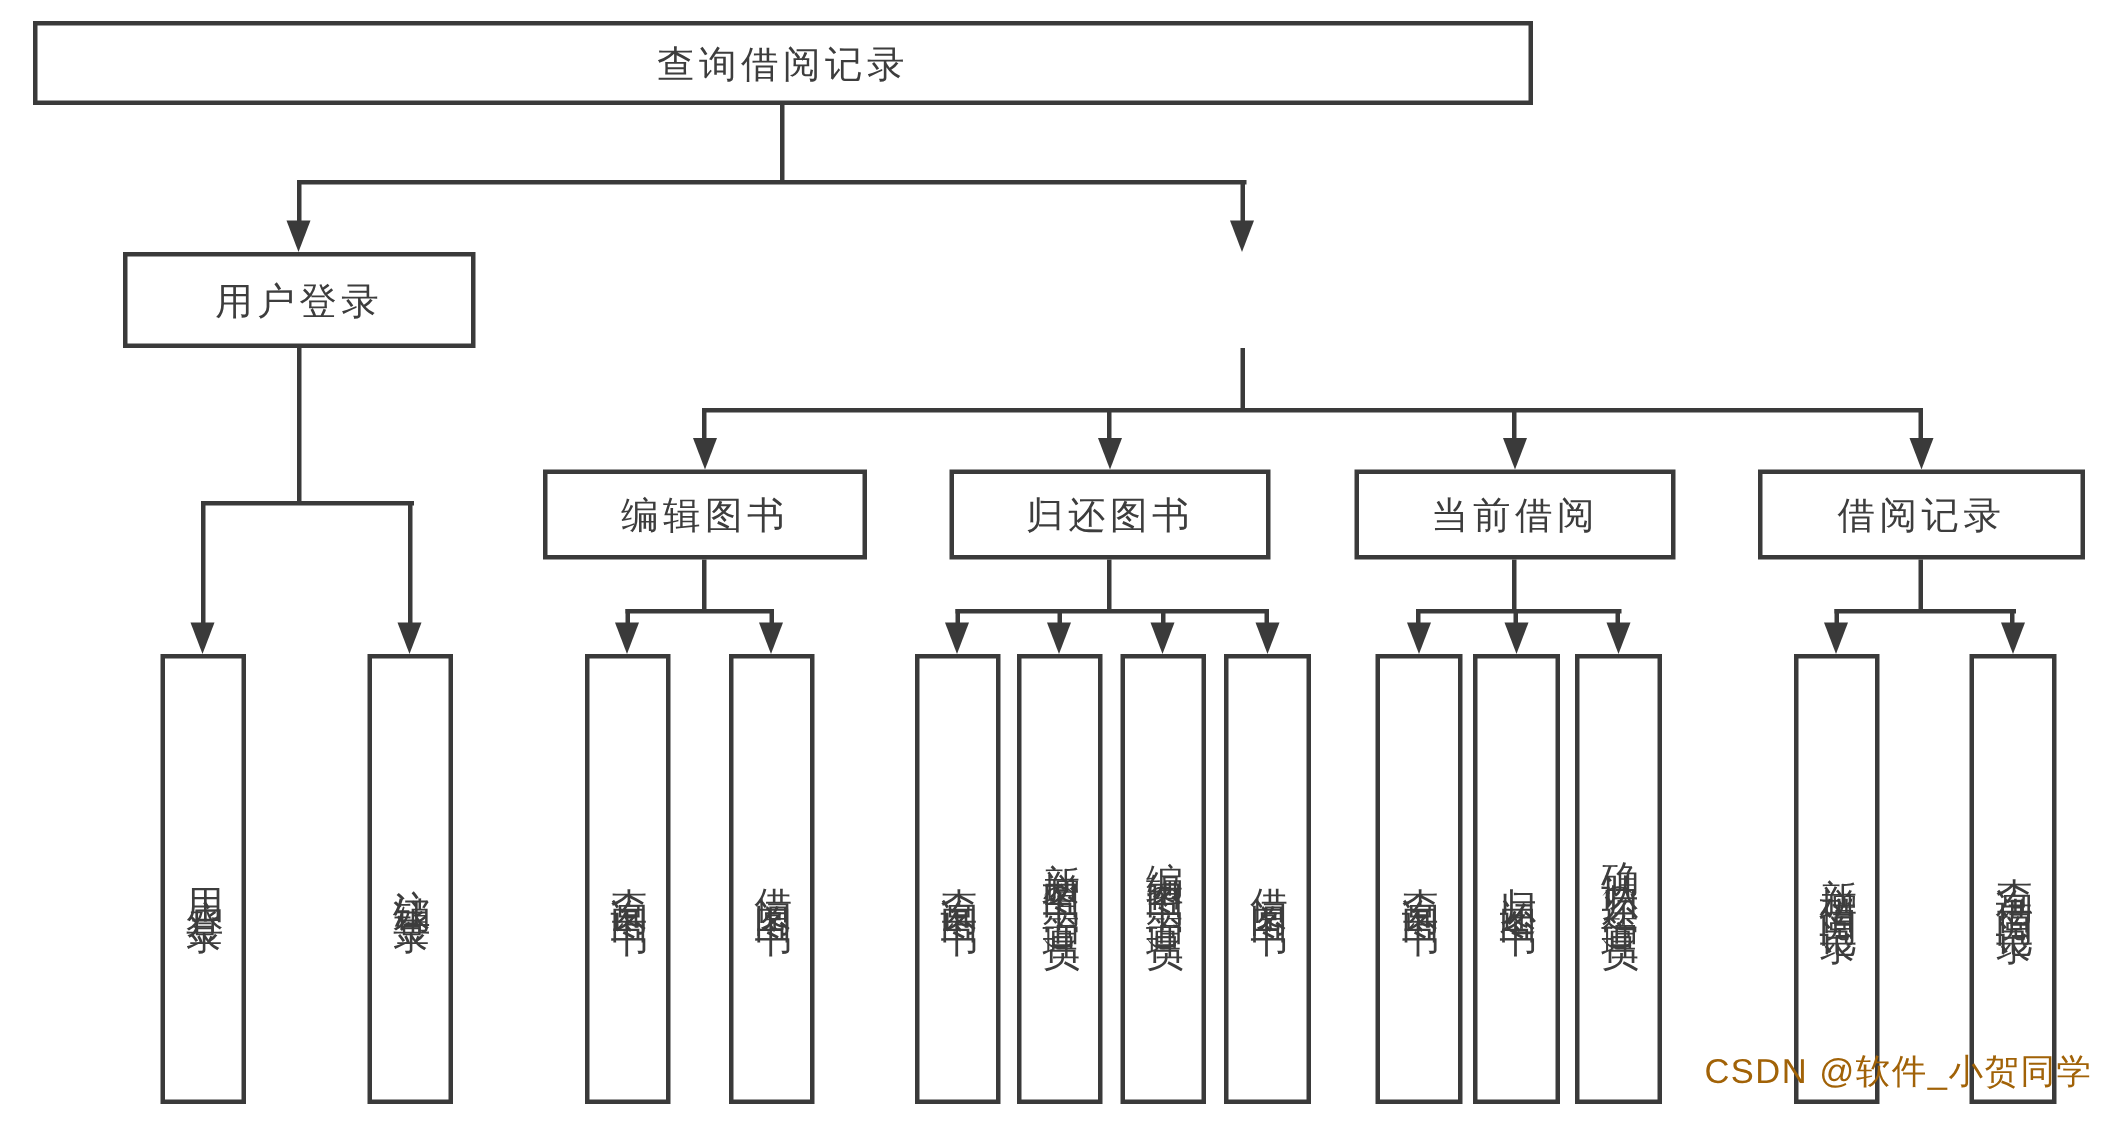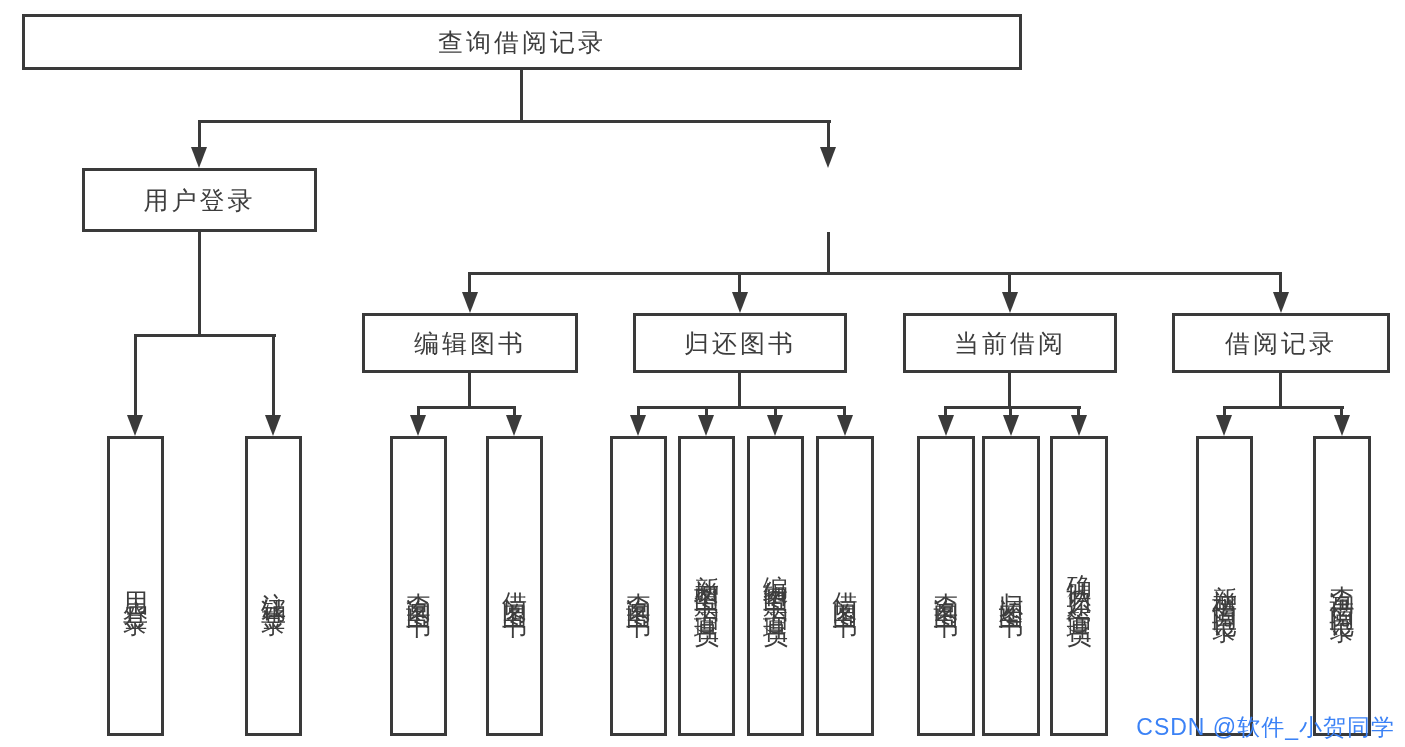--- a/index.html
+++ b/index.html
@@ -19,22 +19,22 @@
     font-size:25px; letter-spacing:7px; line-height:1; white-space:normal;
   }
   .vline { position:absolute; width:3px; background:#3a3a3a; }
   .hline { position:absolute; height:3px; background:#3a3a3a; }
   .arrow {
     position:absolute; width:0; height:0;
     border-left:8px solid transparent; border-right:8px solid transparent;
     border-top:21px solid #3a3a3a;
   }
   .watermark {
-    position:absolute; right:10px; bottom:4px;
-    font-size:23px; letter-spacing:1px; color:#3b82f6;
+    position:absolute; right:10px; bottom:17px;
+    font-size:23px; letter-spacing:1px; color:#a16207;
     background:transparent; white-space:nowrap;
   }
 </style>
 </head>
 <body>
 
 <div id="canvas">
 
   <div class="box" style="left:22px; top:14px; width:1000px; height:56px;">
     <span class="lbl">查询借阅记录</span>

